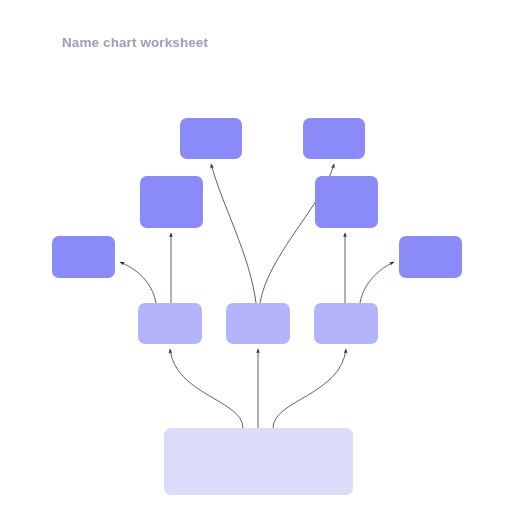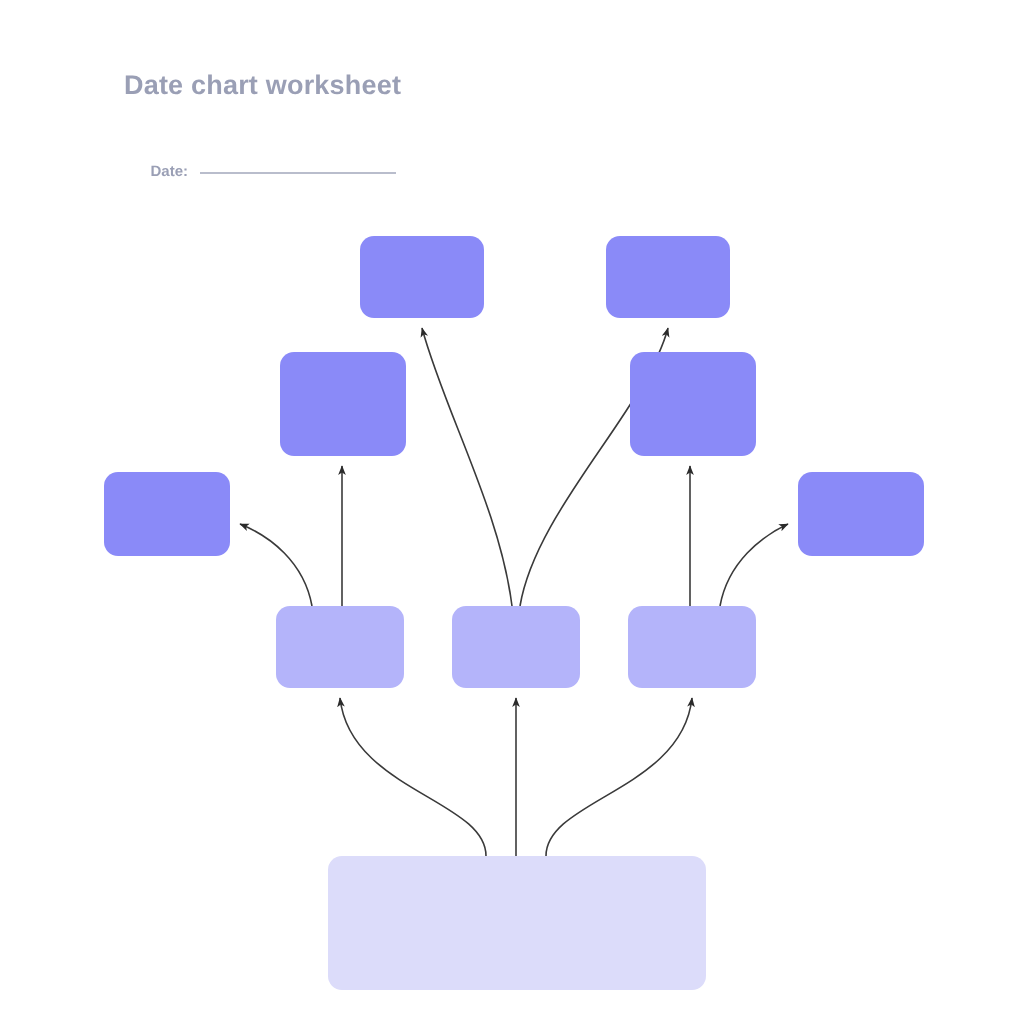--- a/index.html
+++ b/index.html
@@ -92,27 +92,23 @@
     padding: 4px;
     box-sizing: border-box;
     overflow: hidden;
   }
 </style>
 </head>
 <body>
 
 <div id="canvas">
 
-  <div class="worksheet-title">Date chart worksheet</div>
+  <div class="worksheet-title">Name chart worksheet</div>
 
 
-  <div class="field-row date">
-    <span class="field-label">Date:</span>
-    <span class="field-rule"></span>
-  </div>
 
   <svg id="diagram-svg" viewBox="0 0 516 516">
     <defs>
       <marker id="arrowhead" markerWidth="7" markerHeight="7" refX="5.6" refY="2.6" orient="auto" markerUnits="strokeWidth">
         <path d="M0,0.2 L6,2.6 L0,5 L1.5,2.6 Z" fill="#2b2b2b"></path>
       </marker>
     </defs>
     <g fill="none" stroke="#3a3a3a" stroke-width="0.8" marker-end="url(#arrowhead)">
 
       <path d="M243,428 C243,400 175,395 170,349"></path>

